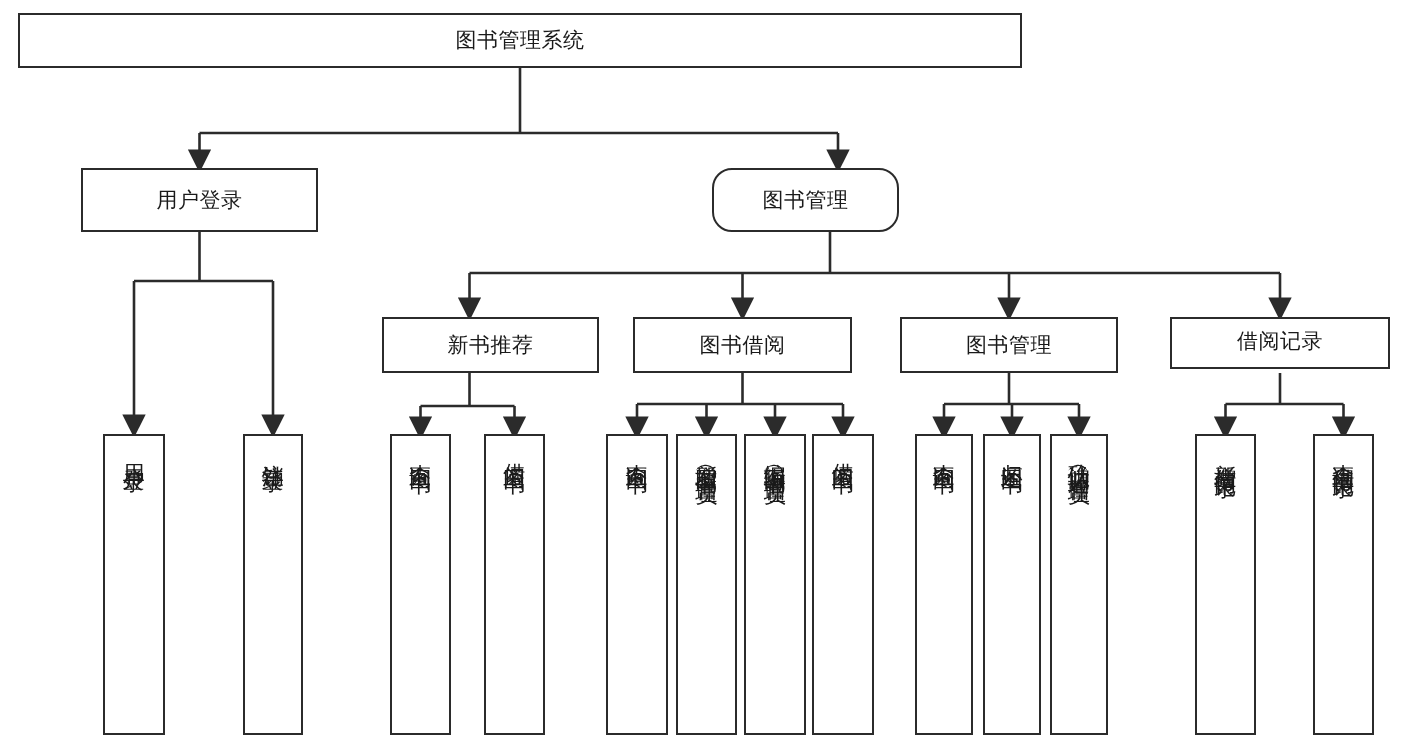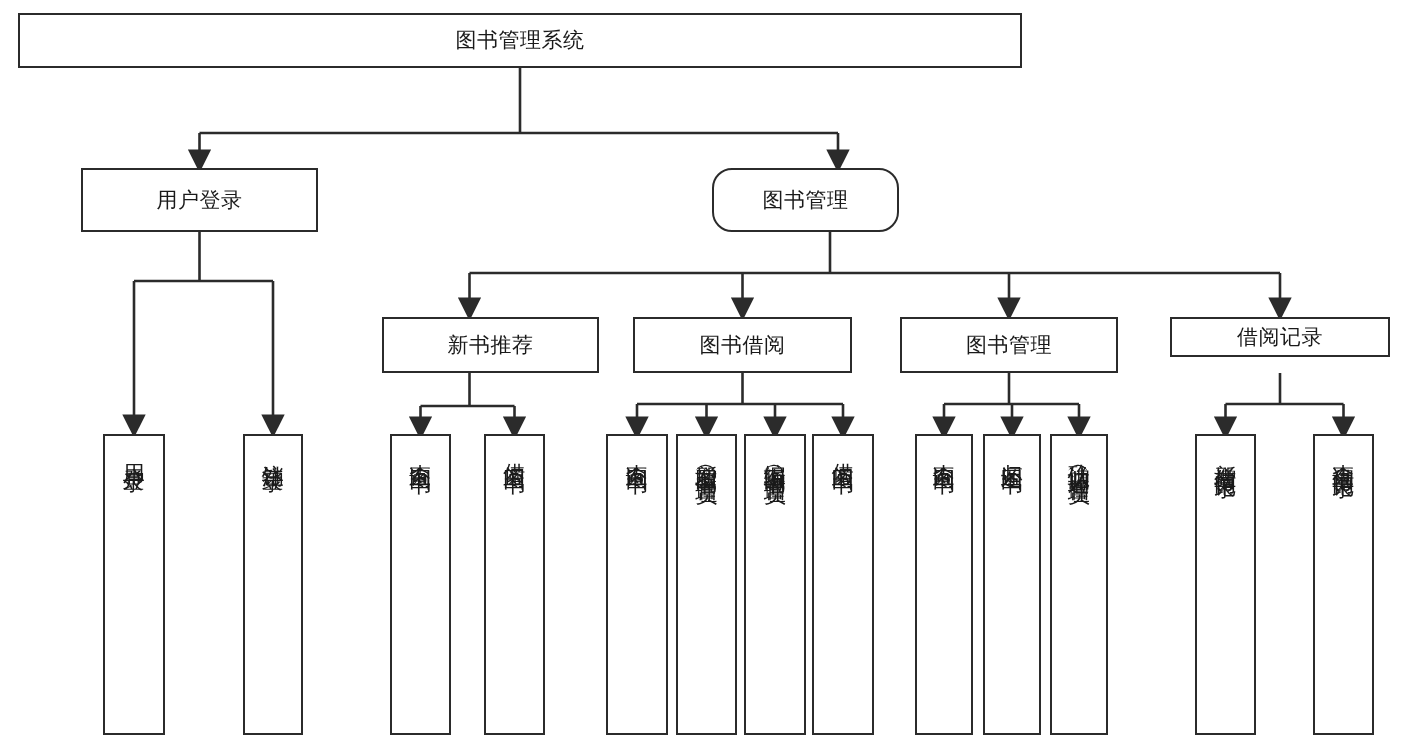--- a/index.html
+++ b/index.html
@@ -136,21 +136,21 @@
   <div id="level3-container">
       <div class="node-box" style="left: 382px; top: 317px; width: 217px; height: 56px;">
         <span class="node-label">新书推荐</span>
       </div>
       <div class="node-box" style="left: 633px; top: 317px; width: 219px; height: 56px;">
         <span class="node-label">图书借阅</span>
       </div>
       <div class="node-box" style="left: 900px; top: 317px; width: 218px; height: 56px;">
         <span class="node-label">图书管理</span>
       </div>
-      <div class="node-box" style="left: 1170px; top: 317px; width: 220px; height: 40px;">
+      <div class="node-box" style="left: 1170px; top: 317px; width: 220px; height: 52px; font-family: Liberation Mono, monospace;">
         <span class="node-label">借阅记录</span>
       </div>
     </div>
   <div id="leaves-container">
       <div class="node-box vertical" style="left: 103px; top: 434px; width: 62px; height: 301px;">
         <span class="node-label">用户登录</span>
       </div>
       <div class="node-box vertical" style="left: 243px; top: 434px; width: 60px; height: 301px;">
         <span class="node-label">注销登录</span>
       </div>

